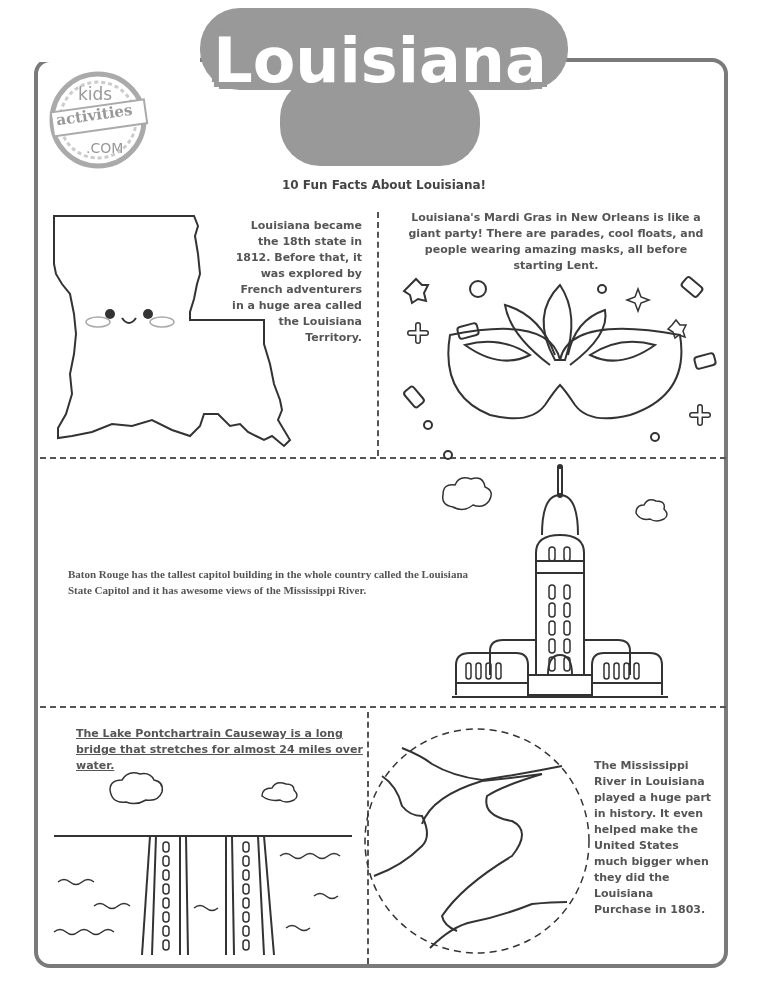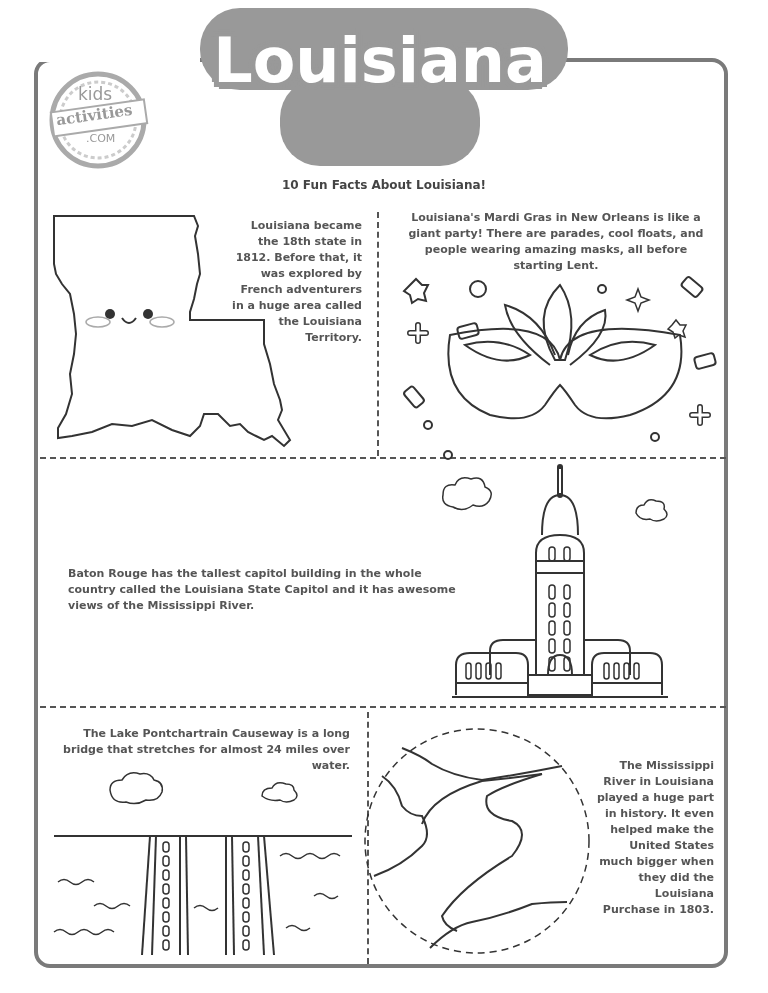--- a/index.html
+++ b/index.html
@@ -32,21 +32,21 @@
 </div>
 
 <div class="logo">
   <svg width="100" height="100" style="left:0;top:0">
     <circle cx="50" cy="50" r="46" fill="#fff" stroke="#aaa" stroke-width="5"></circle>
     <circle cx="50" cy="50" r="38" fill="none" stroke="#ccc" stroke-width="3" stroke-dasharray="4 3"></circle>
     <rect x="4" y="36" width="94" height="24" fill="#fff" stroke="#aaa" stroke-width="2" transform="rotate(-8 50 48)"></rect>
   </svg>
   <div style="position:absolute;left:30px;top:14px;font-weight:normal;font-size:17px;color:#999;">kids</div>
   <div style="position:absolute;left:8px;top:36px;font-weight:bold;font-size:15px;color:#999;transform:rotate(-8deg);font-family:'DejaVu Serif',serif;">activities</div>
-  <div style="position:absolute;left:38px;top:62px;font-size:11px;color:#999;text-align:center;">.COM</div>
+  <div style="position:absolute;left:38px;top:70px;font-size:14px;color:#999;text-align:center;">.COM</div>
 </div>
 
 <div class="subtitle">10 Fun Facts About Louisiana!</div>
 
 <div class="hdash" style="left:40px;top:457px;width:686px;"></div>
 <div class="hdash" style="left:40px;top:706px;width:686px;"></div>
 <div class="vdash" style="left:377px;top:212px;height:244px;"></div>
 <div class="vdash" style="left:367px;top:712px;height:252px;"></div>
 
 <svg style="left:52px;top:214px" width="240" height="240">
@@ -78,21 +78,21 @@
   <path d="M302 140 h16 M310 132 v16" stroke="#333" stroke-width="6" stroke-linecap="round"></path>
   <path d="M302 140 h16 M310 132 v16" stroke="#fff" stroke-width="3" stroke-linecap="round"></path>
   <rect x="68" y="50" width="20" height="12" rx="3" fill="none" stroke="#333" stroke-width="2" transform="rotate(-15 78 56)"></rect>
   <rect x="292" y="6" width="20" height="12" rx="3" fill="none" stroke="#333" stroke-width="2" transform="rotate(40 302 12)"></rect>
   <rect x="305" y="80" width="20" height="12" rx="3" fill="none" stroke="#333" stroke-width="2" transform="rotate(-15 315 86)"></rect>
   <rect x="14" y="116" width="20" height="12" rx="3" fill="none" stroke="#333" stroke-width="2" transform="rotate(50 24 122)"></rect>
   <path d="M245 22 l3 -8 l3 8 l8 3 l-8 3 l-3 8 l-3 -8 l-8 -3 Z" fill="none" stroke="#333" stroke-width="1.5"></path>
   <path d="M282 50 l4 -5 l4 5 l6 0 l-3 6 l2 6 l-6 -2 l-4 3 l-2 -6 l-5 -3 Z" fill="none" stroke="#333" stroke-width="1.5"></path>
 </svg>
 
-<div class="txt" style="left:68px;top:566px;width:400px;">Baton Rouge has the tallest capitol building in the whole country called the Louisiana State Capitol and it has awesome views of the Mississippi River.</div>
+<div class="txt" style="left:68px;top:566px;width:400px;font-family:Liberation Serif, serif;">Baton Rouge has the tallest capitol building in the whole country called the Louisiana State Capitol and it has awesome views of the Mississippi River.</div>
 <svg style="left:448px;top:465px" width="230" height="235">
   <line x1="112" y1="2" x2="112" y2="30" stroke="#333" stroke-width="6" stroke-linecap="round"></line>
   <line x1="112" y1="4" x2="112" y2="28" stroke="#fff" stroke-width="2"></line>
   <path d="M94 70 Q94 30 112 30 Q130 30 130 70" fill="none" stroke="#333" stroke-width="2"></path>
   <path d="M88 210 L88 88 Q88 70 112 70 Q136 70 136 88 L136 210" fill="none" stroke="#333" stroke-width="2"></path>
   <line x1="88" y1="96" x2="136" y2="96" stroke="#333" stroke-width="2"></line>
   <line x1="88" y1="108" x2="136" y2="108" stroke="#333" stroke-width="2"></line>
   <g fill="none" stroke="#333" stroke-width="1.5">
     <rect x="101" y="82" width="6" height="14" rx="3"></rect>
       <rect x="116" y="82" width="6" height="14" rx="3"></rect>
@@ -123,21 +123,21 @@
       <rect x="48" y="198" width="5" height="16" rx="2.5"></rect>
     <rect x="156" y="198" width="5" height="16" rx="2.5"></rect>
       <rect x="166" y="198" width="5" height="16" rx="2.5"></rect>
       <rect x="176" y="198" width="5" height="16" rx="2.5"></rect>
       <rect x="186" y="198" width="5" height="16" rx="2.5"></rect>
   </g>
   <path d="M-5 30 q0 -12 12 -10 q4 -10 16 -6 q12 -4 14 8 q10 4 4 14 q-6 8 -16 4 q-10 8 -20 2 q-12 -2 -10 -12 Z" fill="none" stroke="#333" stroke-width="1.5"></path>
   <path d="M188 48 q0 -8 8 -8 q4 -8 12 -4 q10 0 8 8 q6 6 0 10 q-8 4 -14 0 q-10 2 -14 -6 Z" fill="none" stroke="#333" stroke-width="1.5"></path>
 </svg>
 
-<div class="txt" style="left:60px;top:726px;width:290px;text-align:right;">The Lake Pontchartrain Causeway is a long bridge that stretches for almost 24 miles over water.</div>
+<div class="txt" style="left:76px;top:726px;width:290px;text-align:left;text-decoration:underline;">The Lake Pontchartrain Causeway is a long bridge that stretches for almost 24 miles over water.</div>
 <svg style="left:50px;top:770px" width="310" height="195">
   <path d="M60 20 q0 -10 12 -10 q6 -10 18 -6 q10 -2 14 6 q10 2 8 12 q-4 10 -16 8 q-10 6 -20 2 q-14 2 -16 -12 Z" fill="none" stroke="#333" stroke-width="1.5"></path>
   <path d="M212 26 q0 -8 10 -8 q4 -8 14 -4 q8 0 8 6 q6 6 0 10 q-8 4 -14 0 q-10 2 -18 -4 Z" fill="none" stroke="#333" stroke-width="1.5"></path>
   <line x1="4" y1="66" x2="302" y2="66" stroke="#333" stroke-width="2"></line>
   <g stroke="#333" stroke-width="2">
     <line x1="100" y1="66" x2="92" y2="185"></line>
       <line x1="106" y1="66" x2="102" y2="185"></line>
     <line x1="130" y1="66" x2="130" y2="185"></line>
       <line x1="136" y1="66" x2="138" y2="185"></line>
     <line x1="176" y1="66" x2="176" y2="185"></line>
@@ -175,13 +175,13 @@
 </svg>
 
 <svg style="left:362px;top:726px" width="230" height="230">
   <circle cx="115" cy="115" r="112" fill="none" stroke="#333" stroke-width="1.5" stroke-dasharray="7 5"></circle>
   <path d="M40 22 Q60 30 70 38 Q90 50 120 54 Q160 48 200 40" fill="none" stroke="#333" stroke-width="2"></path>
   <path d="M20 50 Q35 60 40 80 Q48 90 60 90 Q70 110 60 120 Q40 140 12 150" fill="none" stroke="#333" stroke-width="2"></path>
   <path d="M60 98 Q70 70 120 55 Q150 52 180 48" fill="none" stroke="#333" stroke-width="2"></path>
   <path d="M180 48 Q140 60 125 70 Q120 90 150 95 Q170 105 150 130 Q100 160 80 190 Q82 200 95 205" fill="none" stroke="#333" stroke-width="2"></path>
   <path d="M68 222 Q90 200 110 196 Q140 190 170 178 Q190 176 205 176" fill="none" stroke="#333" stroke-width="2"></path>
 </svg>
-<div class="txt" style="left:594px;top:758px;width:120px;text-align:right;">The Mississippi River in Louisiana played a huge part in history. It even helped make the United States much bigger when they did the Louisiana Purchase in 1803.</div>
+<div class="txt" style="left:594px;top:758px;width:120px;text-align:left;">The Mississippi River in Louisiana played a huge part in history. It even helped make the United States much bigger when they did the Louisiana Purchase in 1803.</div>
 
 </body></html>

